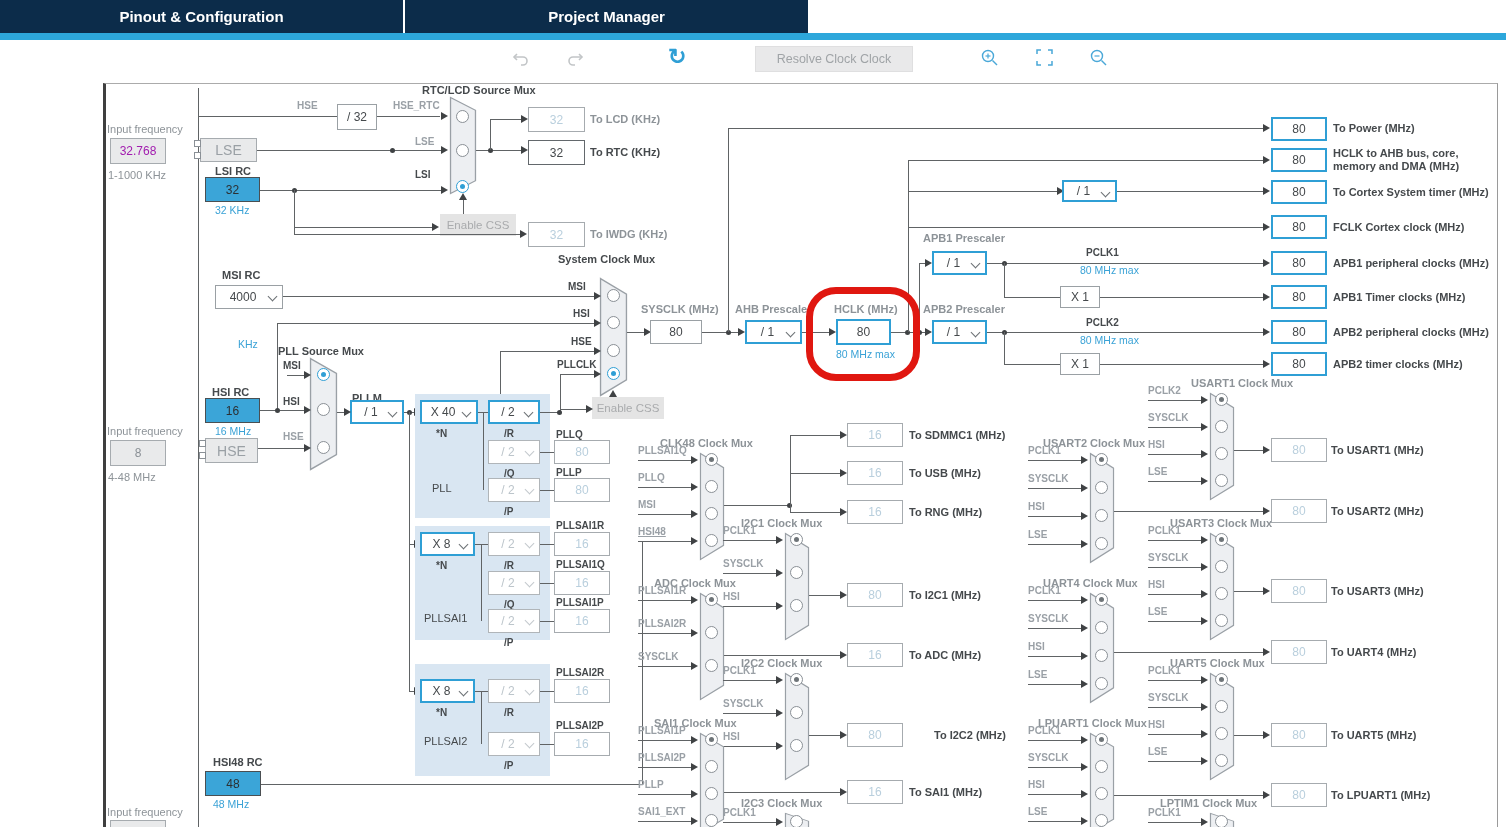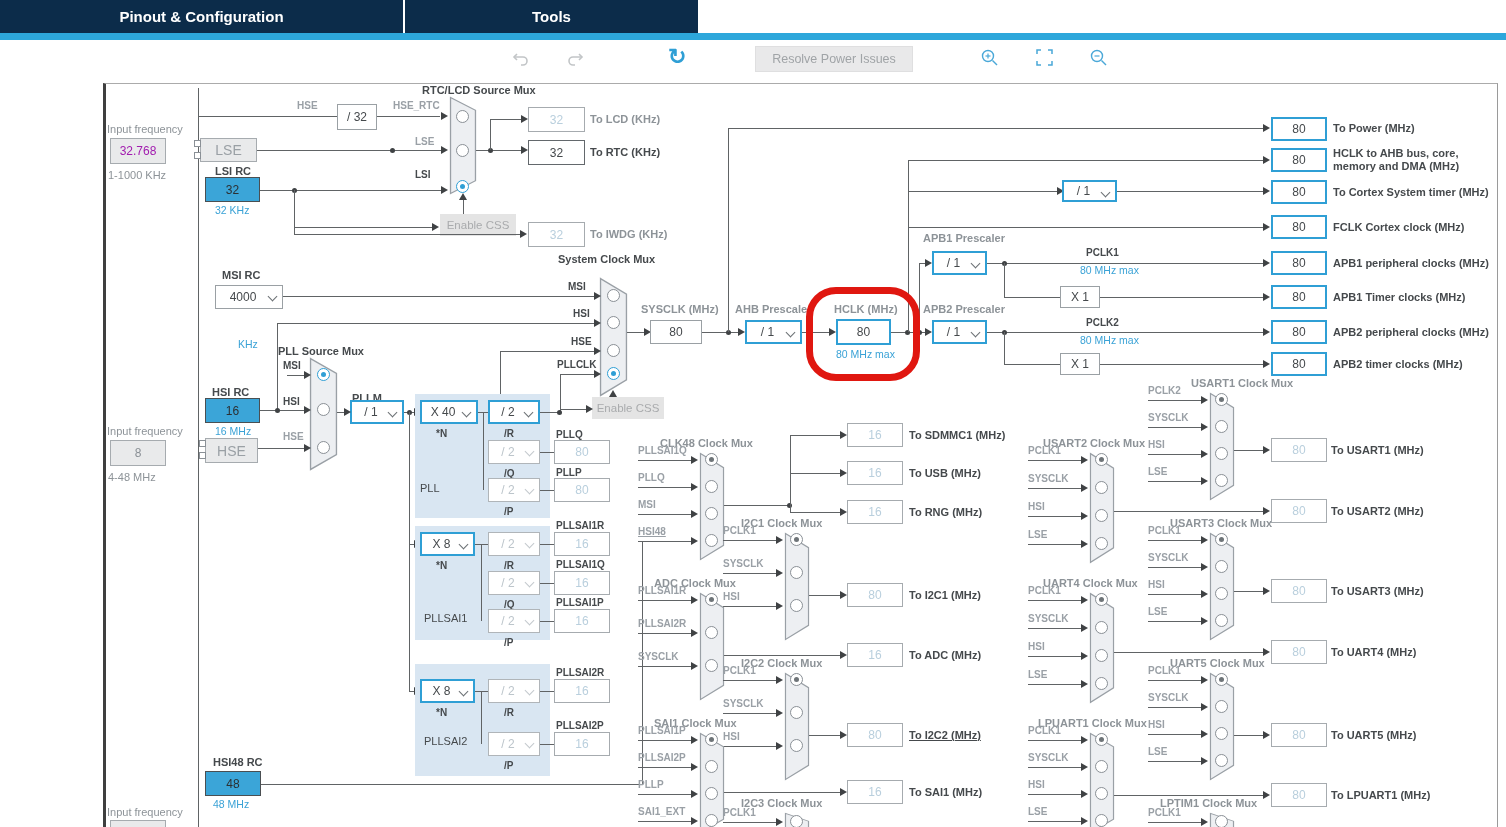--- a/index.html
+++ b/index.html
@@ -61,38 +61,38 @@
   .redring{position:absolute;left:806px;top:287px;width:100px;height:80px;border:7px solid #e01710;
       border-radius:30px;z-index:60;pointer-events:none;}
 </style>
 </head>
 <body>
 
 <div id="stage">
 
   <div class="tabbar">
     <div class="tab" style="width:405px;">Pinout &amp; Configuration</div>
-    <div class="tab" style="width:293px;">Tools</div>
+    <div class="tab" style="width:403px;">Project Manager</div>
   </div>
   <div class="tabstrip"></div>
 
   <div class="ticon" style="left:511px;top:48px;">
     <svg width="20" height="20">
         <path d="M6 6 L3 9 L6 12" fill="none" stroke="#c2c5c7" stroke-width="1.6"></path>
         <path d="M3 9 H12 a4 4 0 0 1 0 8 H10" fill="none" stroke="#c2c5c7" stroke-width="1.6"></path>
       </svg>
   </div>
   <div class="ticon" style="left:565px;top:48px;">
     <svg width="20" height="20">
         <path d="M14 6 L17 9 L14 12" fill="none" stroke="#c2c5c7" stroke-width="1.6"></path>
         <path d="M17 9 H8 a4 4 0 0 0 0 8 H10" fill="none" stroke="#c2c5c7" stroke-width="1.6"></path>
       </svg>
   </div>
   <div class="ticon" style="left:668px;top:44px;font-size:22px;color:#2f9fd5;font-weight:bold;">↻</div>
-  <div class="btn-resolve">Resolve Power Issues</div>
+  <div class="btn-resolve">Resolve Clock Clock</div>
   <div class="ticon" style="left:981px;top:49px;">
     <svg width="18" height="18">
         <circle cx="7" cy="7" r="5.5" fill="none" stroke="#4aa8d8" stroke-width="1.4"></circle>
         <line x1="11.5" y1="11.5" x2="16" y2="16" stroke="#4aa8d8" stroke-width="1.4"></line>
         <line x1="4.5" y1="7" x2="9.5" y2="7" stroke="#4aa8d8" stroke-width="1.2"></line>
         <line x1="7" y1="4.5" x2="7" y2="9.5" stroke="#4aa8d8" stroke-width="1.2"></line>
       </svg>
   </div>
   <div class="ticon" style="left:1036px;top:49px;">
     <svg width="17" height="17">
@@ -261,21 +261,21 @@
   <div class="dd" style="left:420px;top:400px;width:58px;height:24px;">X 40</div>
   <span class="wlbl dk" style="left:436px;top:428px;">*N</span>
   <div class="dd" style="left:488px;top:400px;width:52px;height:24px;">/ 2</div>
   <span class="wlbl dk" style="left:504px;top:428px;">/R</span>
   <div class="wire h" style="left:478px;top:412px;width:10px;"></div>
   <div class="wire v" style="left:483px;top:412px;height:78px;"></div>
   <div class="dd ghost" style="left:488px;top:440px;width:52px;height:24px;">/ 2</div>
   <span class="wlbl dk" style="left:504px;top:468px;">/Q</span>
   <div class="dd ghost" style="left:488px;top:478px;width:52px;height:24px;">/ 2</div>
   <span class="wlbl dk" style="left:504px;top:506px;">/P</span>
-  <span class="lbl dk norm" style="left:420px;top:482px;">PLL</span>
+  <span class="lbl dk norm" style="left:432px;top:482px;">PLL</span>
   <div class="wire h" style="left:540px;top:452px;width:14px;"></div>
   <div class="wire h" style="left:540px;top:490px;width:14px;"></div>
   <span class="wlbl dk" style="left:556px;top:429px;">PLLQ</span>
   <div class="box ghost" style="left:554px;top:440px;width:56px;height:24px;">80</div>
   <span class="wlbl dk" style="left:556px;top:467px;">PLLP</span>
   <div class="box ghost" style="left:554px;top:478px;width:56px;height:24px;">80</div>
   <div class="wire h" style="left:540px;top:412px;width:20px;"></div>
   <span class="dot" style="left:557px;top:410px;"></span>
 
   <div class="panel" style="left:415px;top:526px;width:135px;height:114px;"></div>
@@ -536,21 +536,21 @@
   <span class="lbl dk" style="left:909px;top:429px;">To SDMMC1 (MHz)</span>
   <div class="box ghost" style="left:847px;top:461px;width:56px;height:24px;">16</div>
   <span class="lbl dk" style="left:909px;top:467px;">To USB (MHz)</span>
   <div class="box ghost" style="left:847px;top:500px;width:56px;height:24px;">16</div>
   <span class="lbl dk" style="left:909px;top:506px;">To RNG (MHz)</span>
   <div class="box ghost" style="left:847px;top:583px;width:56px;height:24px;">80</div>
   <span class="lbl dk" style="left:909px;top:589px;">To I2C1 (MHz)</span>
   <div class="box ghost" style="left:847px;top:643px;width:56px;height:24px;">16</div>
   <span class="lbl dk" style="left:909px;top:649px;">To ADC (MHz)</span>
   <div class="box ghost" style="left:847px;top:723px;width:56px;height:24px;">80</div>
-  <span class="lbl dk" style="left:909px;top:729px;text-decoration:underline;">To I2C2 (MHz)</span>
+  <span class="lbl dk" style="left:934px;top:729px;">To I2C2 (MHz)</span>
   <div class="box ghost" style="left:847px;top:780px;width:56px;height:24px;">16</div>
   <span class="lbl dk" style="left:909px;top:786px;">To SAI1 (MHz)</span>
 
   <span class="lbl" style="left:1170px;top:377px;padding-left:21px;">USART1 Clock Mux</span>
   <div class="mux" style="left:1210px;top:393px;width:24px;height:107px;">
     <svg viewBox="0 0 100 400" preserveAspectRatio="none">
         <polygon points="2,2 98,55 98,345 2,398" fill="#edeff2" stroke="#9aa0a6" stroke-width="5"></polygon>
       </svg>
   <span class="wlbl" style="position:absolute;left:-62px;top:-8px;">PCLK2</span>
       <div class="wire h" style="position:absolute;left:-62px;top:7px;width:56px;"></div>

